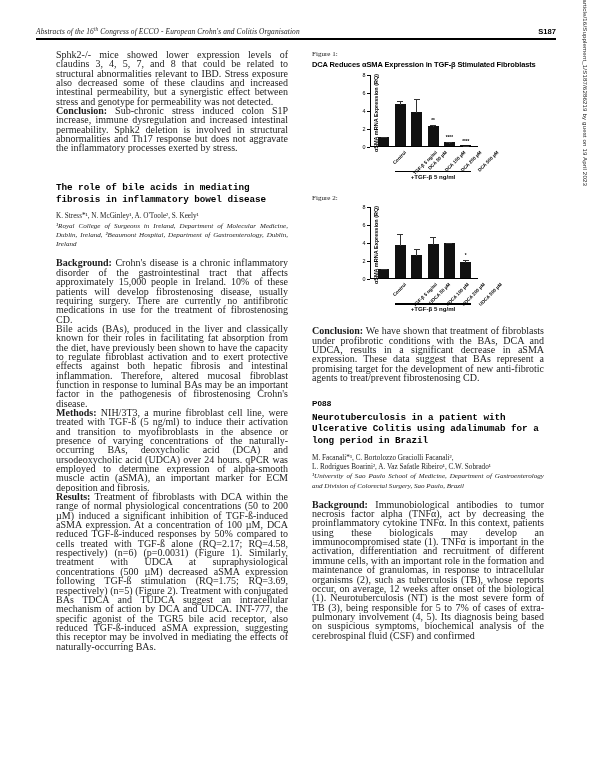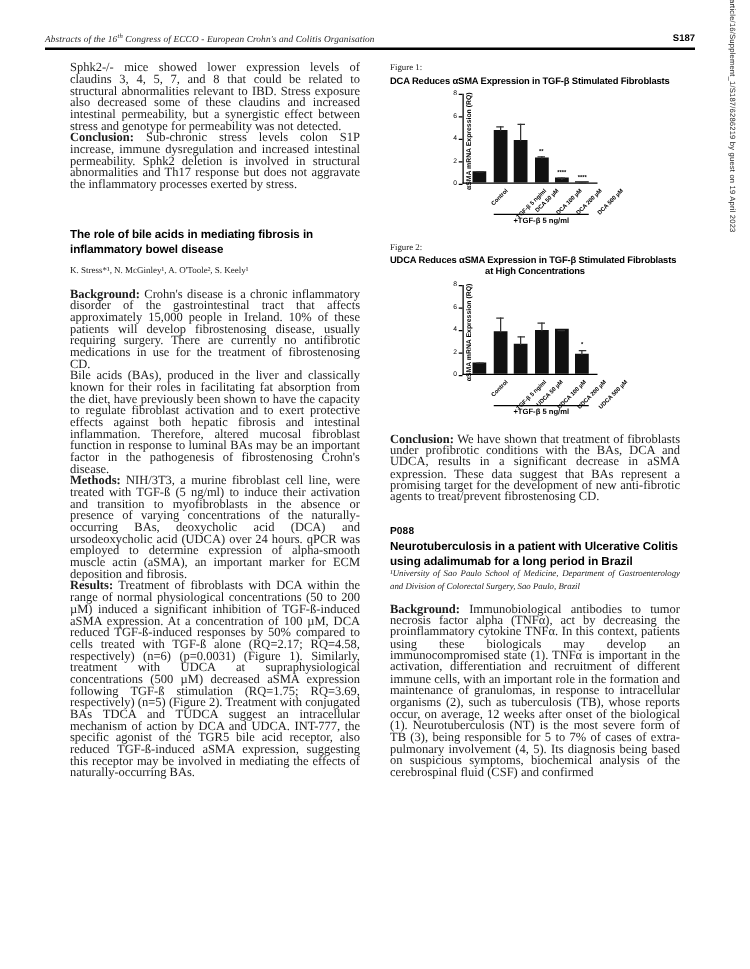--- a/index.html
+++ b/index.html
@@ -75,21 +75,21 @@
   
   .abs-code {
     font-family: "Liberation Sans", sans-serif;
     font-weight: bold;
     font-size: 8.1px;
     color: #000;
     margin: 0;
     letter-spacing: .1px;
   }
   .abs-title {
-    font-family: Liberation Sans, sans-serif;
+    font-family: Liberation Mono, monospace;
     font-weight: bold;
     font-size: 9.3px;
     line-height: 11.6px;
     color: #000;
     margin: 3.5px 0 0 0;
     letter-spacing: -.05px;
   }
   .authors {
     font-size: 7.2px;
     line-height: 9.4px;
@@ -253,26 +253,27 @@
   <div class="runhead">
     <div class="title"><span>Abstracts of the 16</span><sup>th</sup><span> Congress of ECCO - European Crohn's and Colitis Organisation</span></div>
     <div class="folio">S187</div>
   </div>
   <div class="rule"></div>
 
   <div class="col col-left">
 
     <p class="body">Sphk2-/- mice showed lower expression levels of claudins 3, 4, 5, 7, and 8 that could be related to structural abnormalities relevant to IBD. Stress exposure also decreased some of these claudins and increased intestinal permeability, but a synergistic effect between stress and genotype for permeability was not detected.</p>
 
-    <p class="body"><b class="lead">Conclusion:</b><span> Sub-chronic stress levels colon S1P increase, immune dysregulation and increased intestinal permeability. Sphk2 deletion is involved in structural abnormalities and Th17 response but does not aggravate the inflammatory processes exerted by stress.</span></p>
+    <p class="body"><b class="lead">Conclusion:</b><span> Sub-chronic stress induced colon S1P increase, immune dysregulation and increased intestinal permeability. Sphk2 deletion is involved in structural abnormalities and Th17 response but does not aggravate the inflammatory processes exerted by stress.</span></p>
 
     <div class="gap-xl"></div>
 
     <h2 class="abs-title">The role of bile acids in mediating fibrosis in inflammatory bowel disease</h2>
     <p class="authors">K. Stress*¹, N. McGinley¹, A. O'Toole², S. Keely¹</p>
+    <p class="affil">¹Royal College of Surgeons in Ireland, Department of Molecular Medicine, Dublin, Ireland, ²Beaumont Hospital, Department of Gastroenterology, Dublin, Ireland</p>
 
     <div class="gap-m"></div>
 
     <p class="body"><b class="lead">Background:</b><span> Crohn's disease is a chronic inflammatory disorder of the gastrointestinal tract that affects approximately 15,000 people in Ireland. 10% of these patients will develop fibrostenosing disease, usually requiring surgery. There are currently no antifibrotic medications in use for the treatment of fibrostenosing CD.</span></p>
     <p class="body">Bile acids (BAs), produced in the liver and classically known for their roles in facilitating fat absorption from the diet, have previously been shown to have the capacity to regulate fibroblast activation and to exert protective effects against both hepatic fibrosis and intestinal inflammation. Therefore, altered mucosal fibroblast function in response to luminal BAs may be an important factor in the pathogenesis of fibrostenosing Crohn's disease.</p>
 
     <p class="body"><b class="lead">Methods:</b><span> NIH/3T3, a murine fibroblast cell line, were treated with TGF-ß (5 ng/ml) to induce their activation and transition to myofibroblasts in the absence or presence of varying concentrations of the naturally-occurring BAs, deoxycholic acid (DCA) and ursodeoxycholic acid (UDCA) over 24 hours. qPCR was employed to determine expression of alpha-smooth muscle actin (aSMA), an important marker for ECM deposition and fibrosis.</span></p>
 
     <p class="body"><b class="lead">Results:</b><span> Treatment of fibroblasts with DCA within the range of normal physiological concentrations (50 to 200 µM) induced a significant inhibition of TGF-ß-induced aSMA expression. At a concentration of 100 µM, DCA reduced TGF-ß-induced responses by 50% compared to cells treated with TGF-ß alone (RQ=2.17; RQ=4.58, respectively) (n=6) (p=0.0031) (Figure 1). Similarly, treatment with UDCA at supraphysiological concentrations (500 µM) decreased aSMA expression following TGF-ß stimulation (RQ=1.75; RQ=3.69, respectively) (n=5) (Figure 2). Treatment with conjugated BAs TDCA and TUDCA suggest an intracellular mechanism of action by DCA and UDCA. INT-777, the specific agonist of the TGR5 bile acid receptor, also reduced TGF-ß-induced aSMA expression, suggesting this receptor may be involved in mediating the effects of naturally-occurring BAs.</span></p>
   </div>
@@ -327,21 +328,20 @@
           </div>
           <div class="grp-bar" style="left: 82.7727px; width: 76.4545px; top: 100px;"></div>
           <div class="grp-lab" style="left: 121px; top: 102px;">+TGF-β 5 ng/ml</div>
         </div>
     </div>
 
     <div class="gap-s"></div>
 
     <div class="fig-wrap">
       <p class="fig-cap">Figure 2:</p>
-      <p class="fig-title"><span>UDCA Reduces αSMA Expression in TGF-β Stimulated Fibroblasts</span><span class="ln2">at High Concentrations</span></p>
       <div class="chart" id="chart1">
           <div class="plot">
             <div class="axis-y"></div>
             <div class="axis-x"></div>
             <div class="ytick" style="top: 72px;"></div>
             <div class="ytick-lab" style="top: 72px;">0</div>
             <div class="ytick" style="top: 54px;"></div>
             <div class="ytick-lab" style="top: 54px;">2</div>
             <div class="ytick" style="top: 36px;"></div>
             <div class="ytick-lab" style="top: 36px;">4</div>
@@ -382,20 +382,21 @@
     </div>
 
     <div class="gap-s"></div>
 
     <p class="body"><b class="lead">Conclusion:</b><span> We have shown that treatment of fibroblasts under profibrotic conditions with the BAs, DCA and UDCA, results in a significant decrease in aSMA expression. These data suggest that BAs represent a promising target for the development of new anti-fibrotic agents to treat/prevent fibrostenosing CD.</span></p>
 
     <div class="gap-l"></div>
 
     <p class="abs-code">P088</p>
     <h2 class="abs-title">Neurotuberculosis in a patient with Ulcerative Colitis using adalimumab for a long period in Brazil</h2>
+    <p class="authors"><span>M. Facanali*¹, C. Bortolozzo Graciolli Facanali²,</span><br><span>L. Rodrigues Boarini², A. Vaz Safatle Ribeiro¹, C.W. Sobrado¹</span></p>
     <p class="affil">¹University of Sao Paulo School of Medicine, Department of Gastroenterology and Division of Colorectal Surgery, Sao Paulo, Brazil</p>
 
     <div class="gap-m"></div>
 
     <p class="body"><b class="lead">Background:</b><span> Immunobiological antibodies to tumor necrosis factor alpha (TNFα), act by decreasing the proinflammatory cytokine TNFα. In this context, patients using these biologicals may develop an immunocompromised state (1). TNFα is important in the activation, differentiation and recruitment of different immune cells, with an important role in the formation and maintenance of granulomas, in response to intracellular organisms (2), such as tuberculosis (TB), whose reports occur, on average, 12 weeks after onset of the biological (1). Neurotuberculosis (NT) is the most severe form of TB (3), being responsible for 5 to 7% of cases of extra-pulmonary involvement (4, 5). Its diagnosis being based on suspicious symptoms, biochemical analysis of the cerebrospinal fluid (CSF) and confirmed</span></p>
   </div>
 
   <div class="dl">Downloaded from https://academic.oup.com/ecco-jcc/article/16/Supplement_1/S187/6286219 by guest on 19 April 2023</div>
 
 </div>

